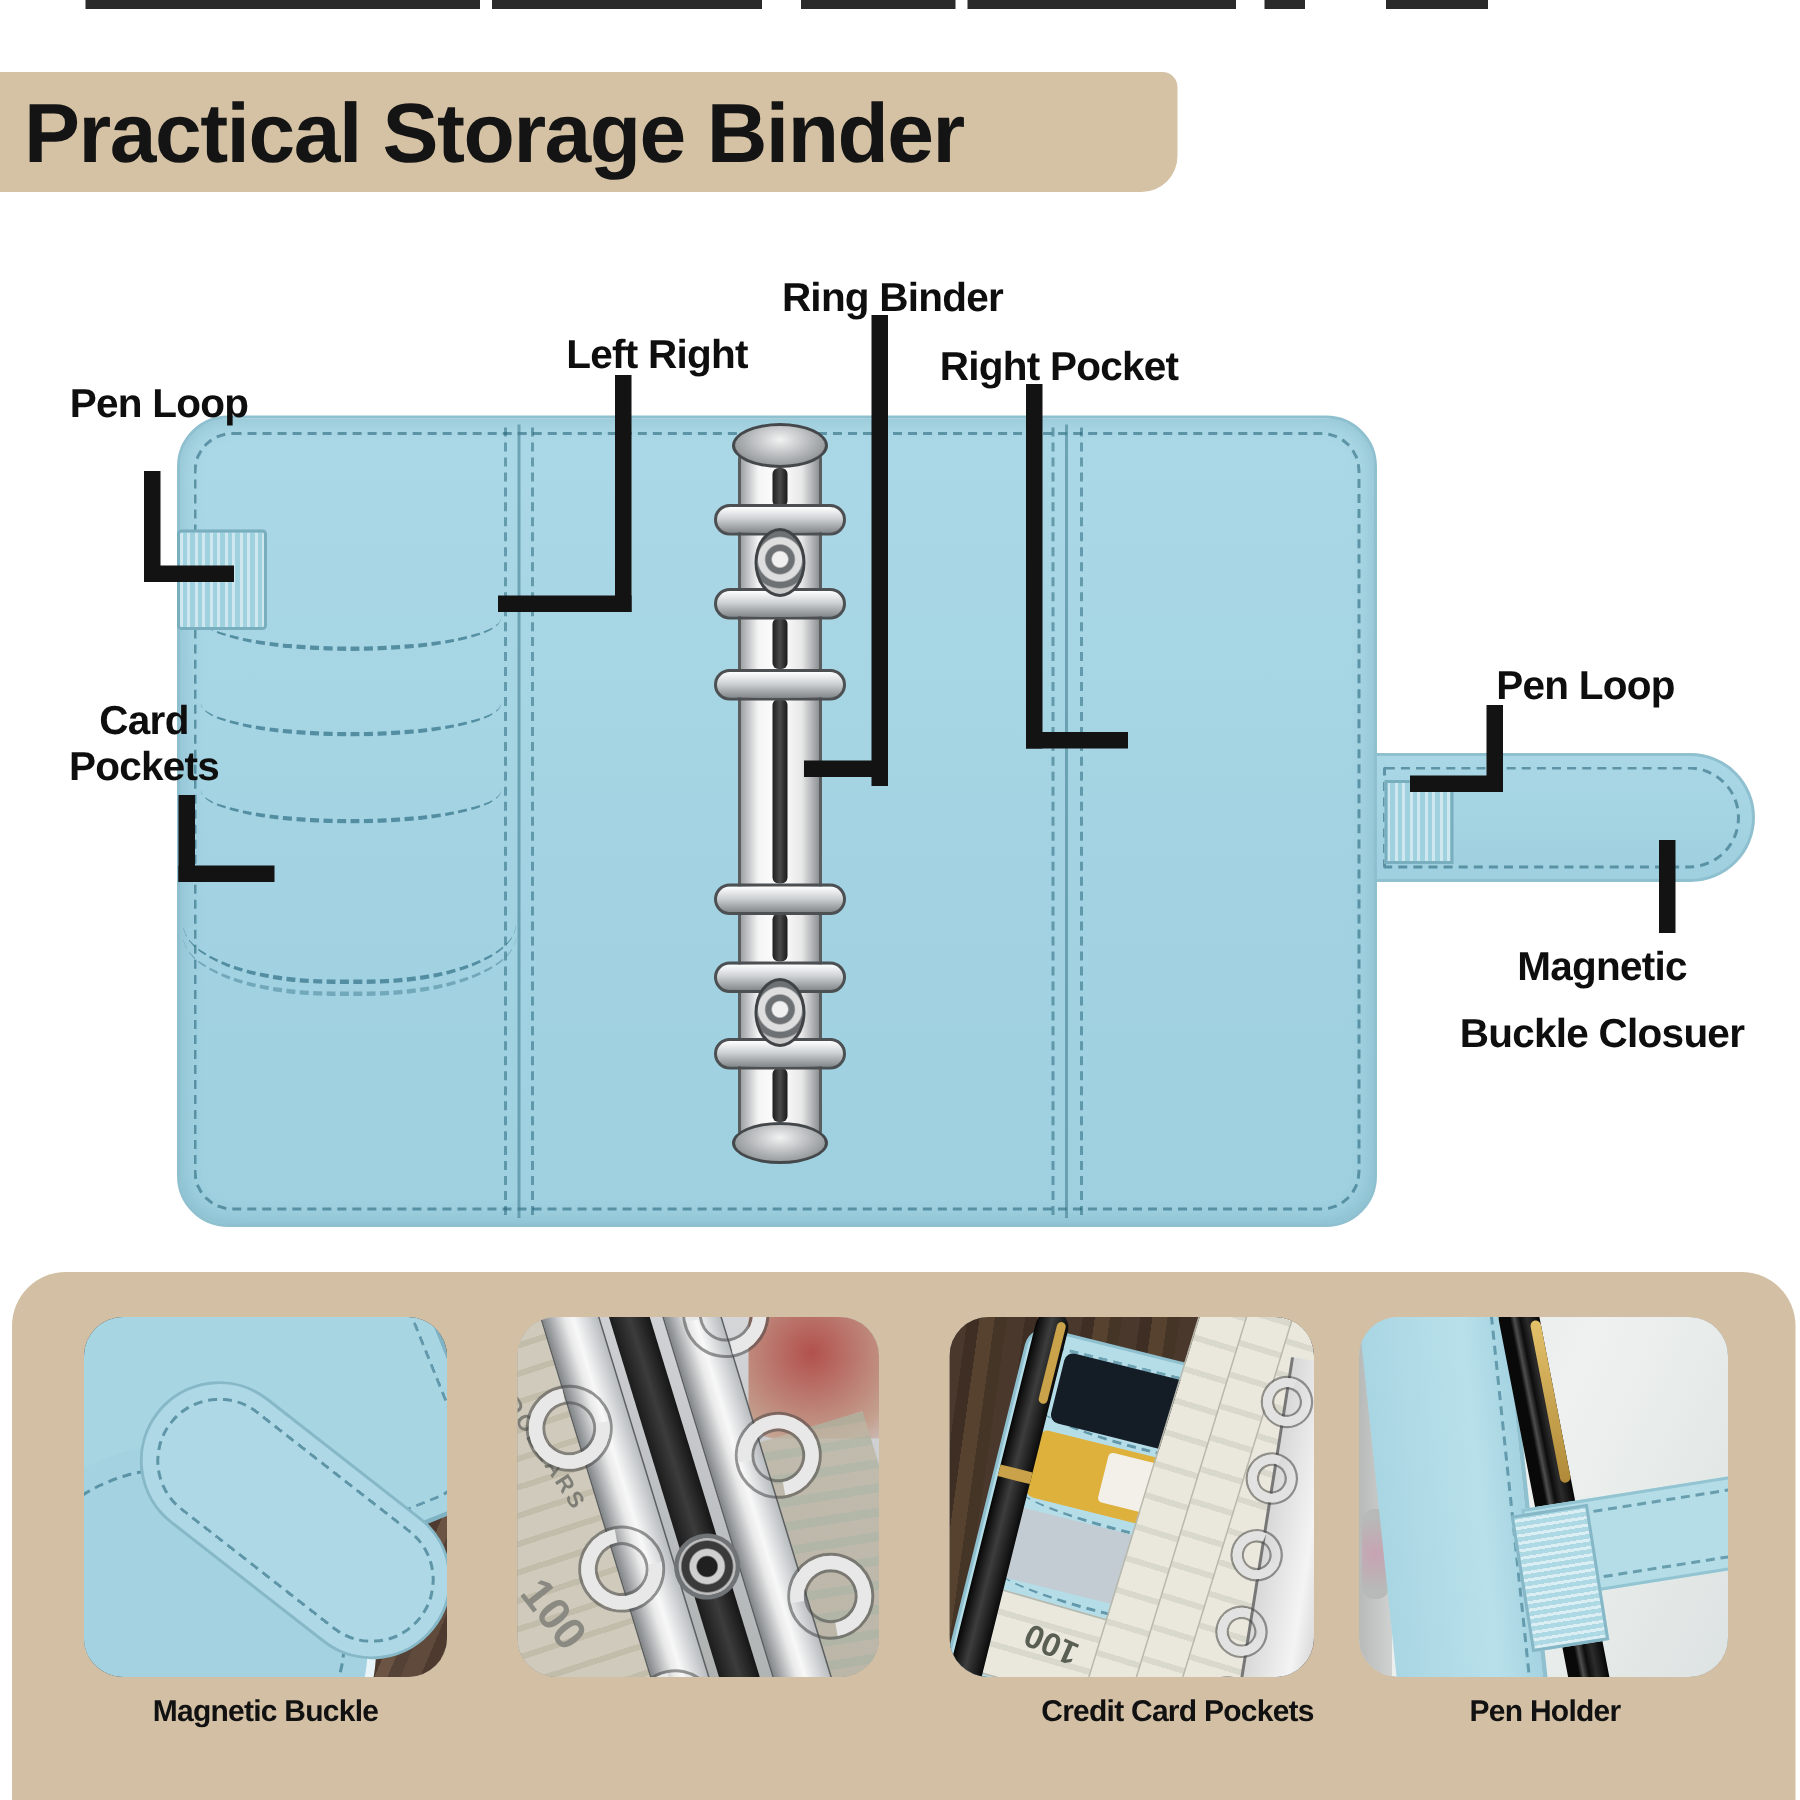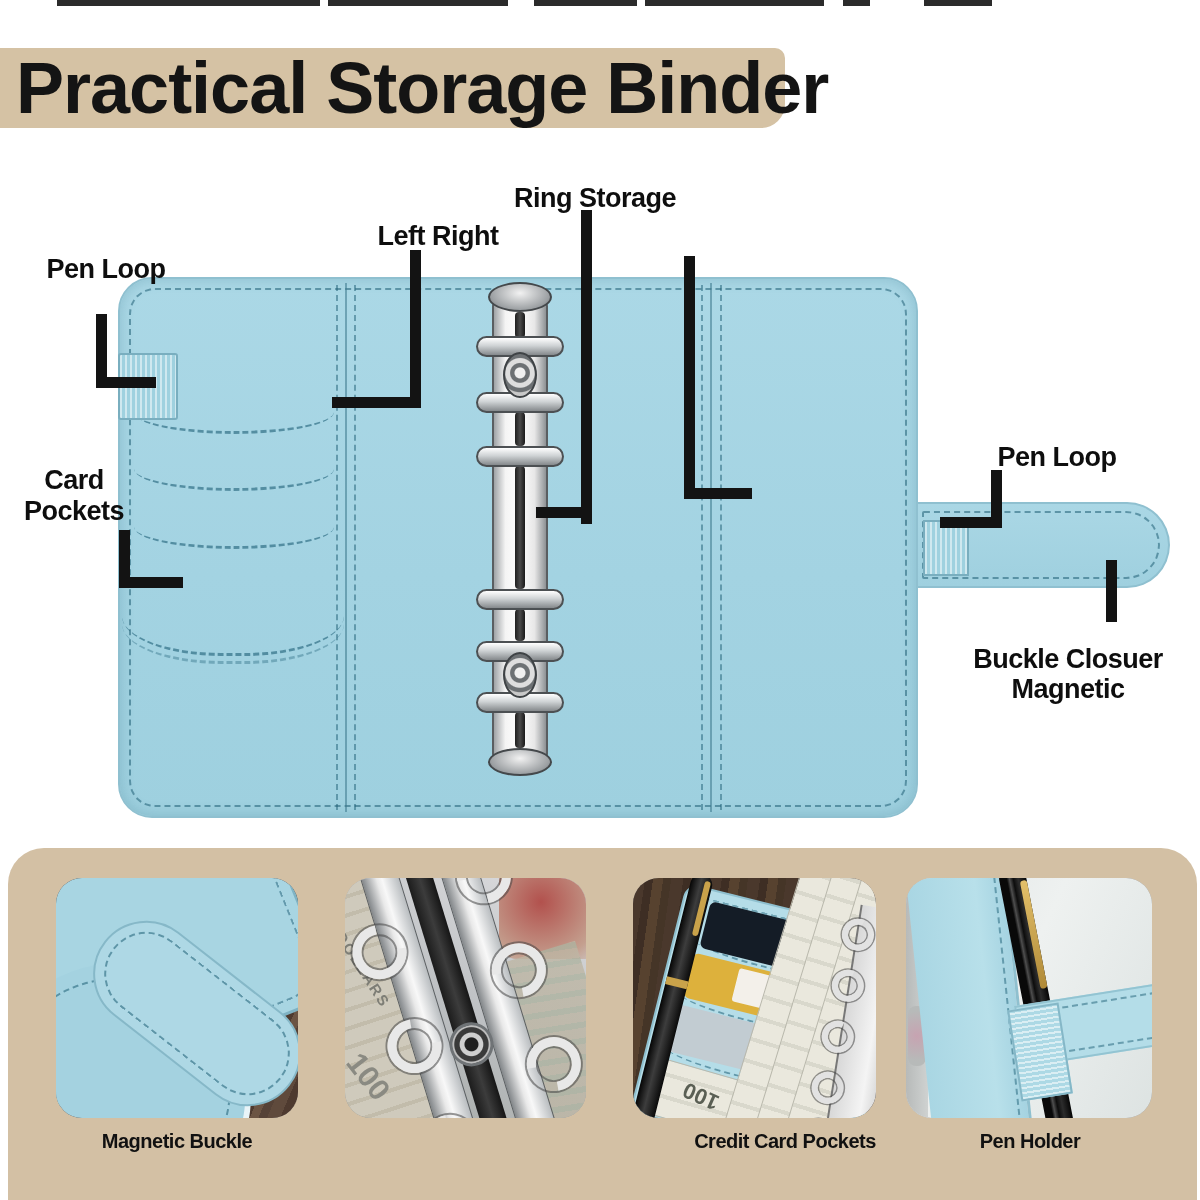--- a/index.html
+++ b/index.html
@@ -6,21 +6,21 @@
   #canvas{position:relative;width:1200px;height:1200px;background:#fff;overflow:hidden;
           font-family:"Liberation Sans","DejaVu Sans",sans-serif;}
   .abs{position:absolute;}
 
   
   .remnant{position:absolute;top:0;height:6px;background:#2b2b2b;}
 
   
   .title-banner{position:absolute;left:0;top:48px;width:785px;height:80px;background:#d5c2a4;
     border-radius:0 10px 24px 0;display:flex;align-items:center;}
-  .title-banner h1{margin:0 0 0 16px;font-size:72px;font-weight:bold;color:#141414;
+  .title-banner h1{margin:0 0 0 16px;font-size:56px;font-weight:bold;color:#141414;
     letter-spacing:-1px;white-space:nowrap;}
 
   
   .cover{position:absolute;left:118px;top:277px;width:800px;height:541px;
     background:linear-gradient(180deg,#abd8e6,#a3d3e2 55%,#9ed0df);
     border:2px solid #8fc0d0;border-radius:34px;box-sizing:border-box;
     box-shadow:inset 0 0 14px rgba(70,130,150,.30);}
   .cover-stitch{position:absolute;left:9px;top:9px;right:9px;bottom:9px;
     border:2px dashed rgba(32,95,117,.55);border-radius:26px;}
   .seam-line{position:absolute;top:4px;bottom:4px;width:2px;background:rgba(60,120,140,.55);}
@@ -211,29 +211,30 @@
     <div class="rivet" style="top:370px;"></div>
   </div>
 
   <div class="strap">
     <div class="strap-stitch"></div>
     <div class="elastic abs" style="left:5px;top:16px;width:46px;height:56px;"></div>
   </div>
 
   <div class="lbl" style="left:36px;top:254px;width:140px;">Pen Loop</div>
   <div class="lbl" style="left:348px;top:221px;width:180px;">Left Right</div>
-  <div class="lbl" style="left:508px;top:183px;width:174px;">Ring Storage</div>
-  <div class="lbl" style="left:4px;top:465px;width:140px;line-height:31px;">
+  <div class="lbl" style="left:508px;top:183px;width:174px;">Ring Binder</div>
+  <div class="lbl" style="left:612px;top:229px;width:188px;">Right Pocket</div>
+  <div class="lbl" style="left:26px;top:465px;width:140px;line-height:31px;">
     <div>Card</div>
     <div>Pockets</div>
   </div>
   <div class="lbl" style="left:986px;top:442px;width:142px;">Pen Loop</div>
   <div class="lbl" style="left:952px;top:629px;width:232px;line-height:30px;">
+    <div>Magnetic</div>
     <div style="margin-top:15px;">Buckle Closuer</div>
-    <div>Magnetic</div>
   </div>
 
   <div class="conn" style="left:96px;top:314px;width:11px;height:74px;"></div>
   <div class="conn" style="left:96px;top:377px;width:60px;height:11px;"></div>
   <div class="conn" style="left:410px;top:250px;width:11px;height:158px;"></div>
   <div class="conn" style="left:332px;top:397px;width:89px;height:11px;"></div>
   <div class="conn" style="left:581px;top:210px;width:11px;height:314px;"></div>
   <div class="conn" style="left:536px;top:507px;width:56px;height:11px;"></div>
   <div class="conn" style="left:684px;top:256px;width:11px;height:243px;"></div>
   <div class="conn" style="left:684px;top:488px;width:68px;height:11px;"></div>

